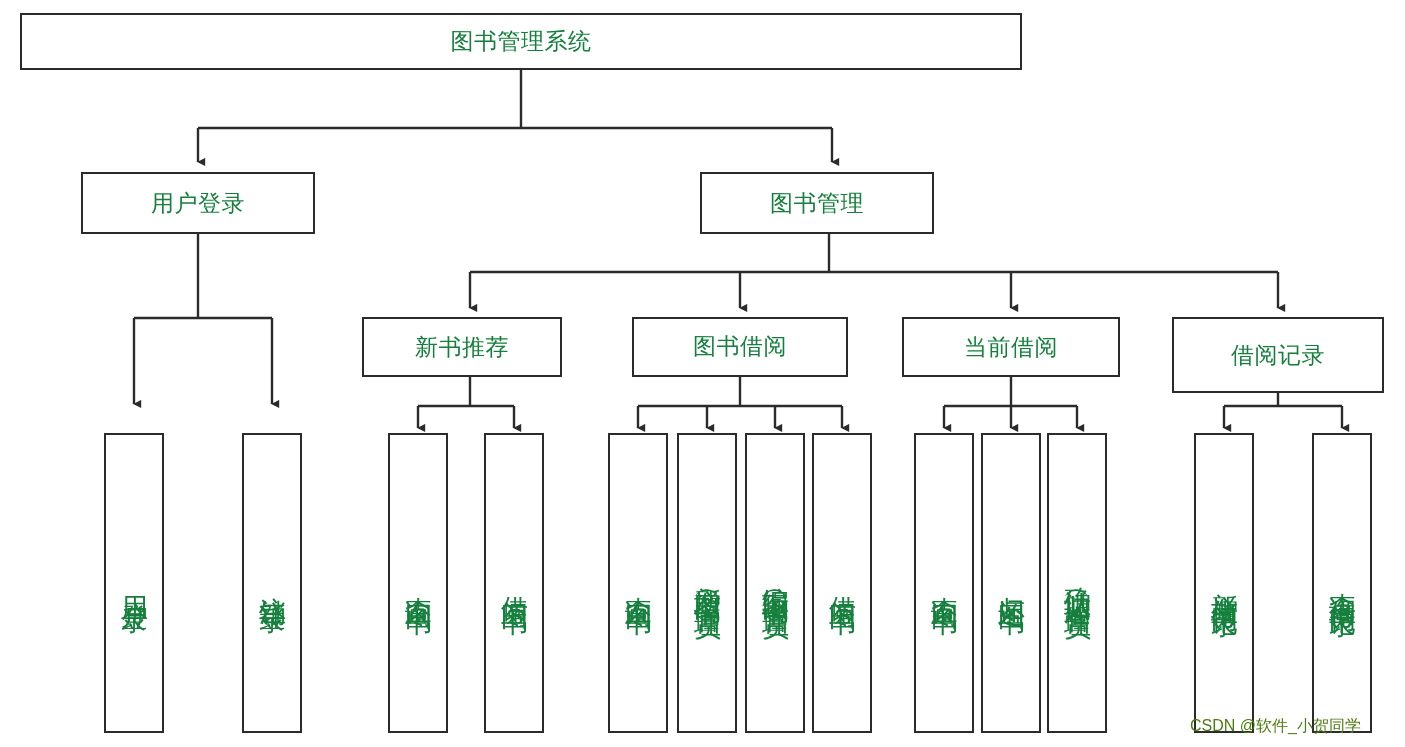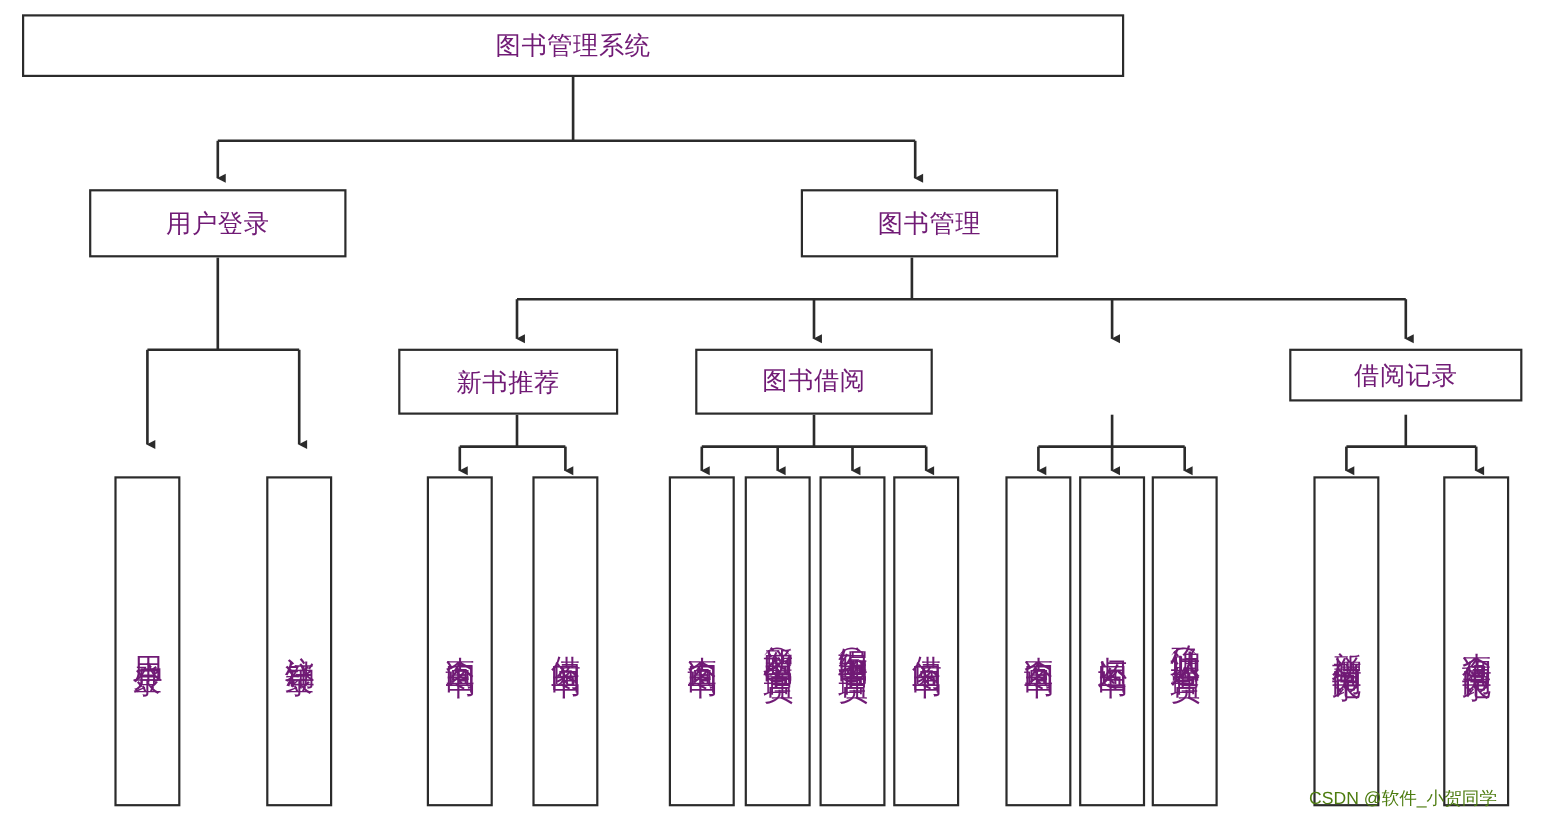--- a/index.html
+++ b/index.html
@@ -34,21 +34,21 @@
     align-items: center;
     justify-content: center;
     color: #1a1a1a;
     overflow: hidden;
   }
   .node-label {
     display: block;
     text-align: center;
     line-height: 1.05;
     white-space: nowrap;
-    color: #701a75;
+    color: #15803d;
   }
   .node.horizontal .node-label {
     font-size: 23px;
     letter-spacing: 0.5px;
   }
   .node.vertical {
     align-items: center;
     justify-content: center;
   }
   .node.vertical .node-label {
@@ -124,31 +124,34 @@
     </g>
   </svg>
 
   <div class="node horizontal" style="left:20px; top:13px; width:1002px; height:57px;">
     <span class="node-label">图书管理系统</span>
   </div>
 
   <div class="node horizontal" style="left:81px; top:172px; width:234px; height:62px;">
     <span class="node-label">用户登录</span>
   </div>
-  <div class="node horizontal" style="left:728px; top:172px; width:234px; height:62px;">
+  <div class="node horizontal" style="left:700px; top:172px; width:234px; height:62px;">
     <span class="node-label">图书管理</span>
   </div>
 
   <div class="node horizontal" style="left:362px; top:317px; width:200px; height:60px;">
     <span class="node-label">新书推荐</span>
   </div>
   <div class="node horizontal" style="left:632px; top:317px; width:216px; height:60px;font-family:Liberation Serif, serif;">
     <span class="node-label">图书借阅</span>
   </div>
-  <div class="node horizontal" style="left:1172px; top:317px; width:212px; height:48px;">
+  <div class="node horizontal" style="left:902px; top:317px; width:218px; height:60px;">
+    <span class="node-label">当前借阅</span>
+  </div>
+  <div class="node horizontal" style="left:1172px; top:317px; width:212px; height:76px;">
     <span class="node-label">借阅记录</span>
   </div>
 
   <div class="node vertical" style="left:104px; top:433px; width:60px; height:300px;">
     <span class="node-label">用户登录</span>
   </div>
   <div class="node vertical" style="left:242px; top:433px; width:60px; height:300px;">
     <span class="node-label">注销登录</span>
   </div>
 

